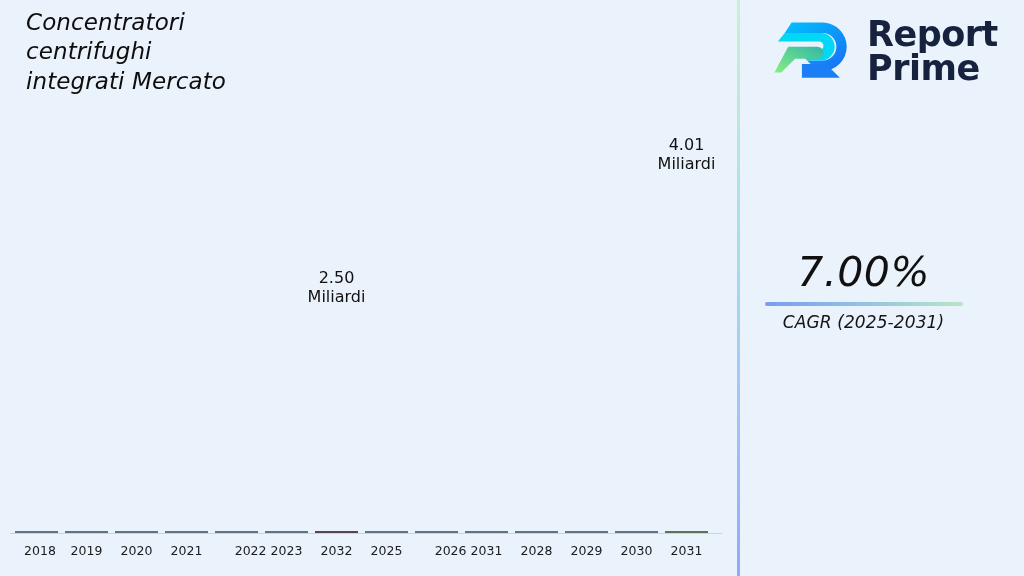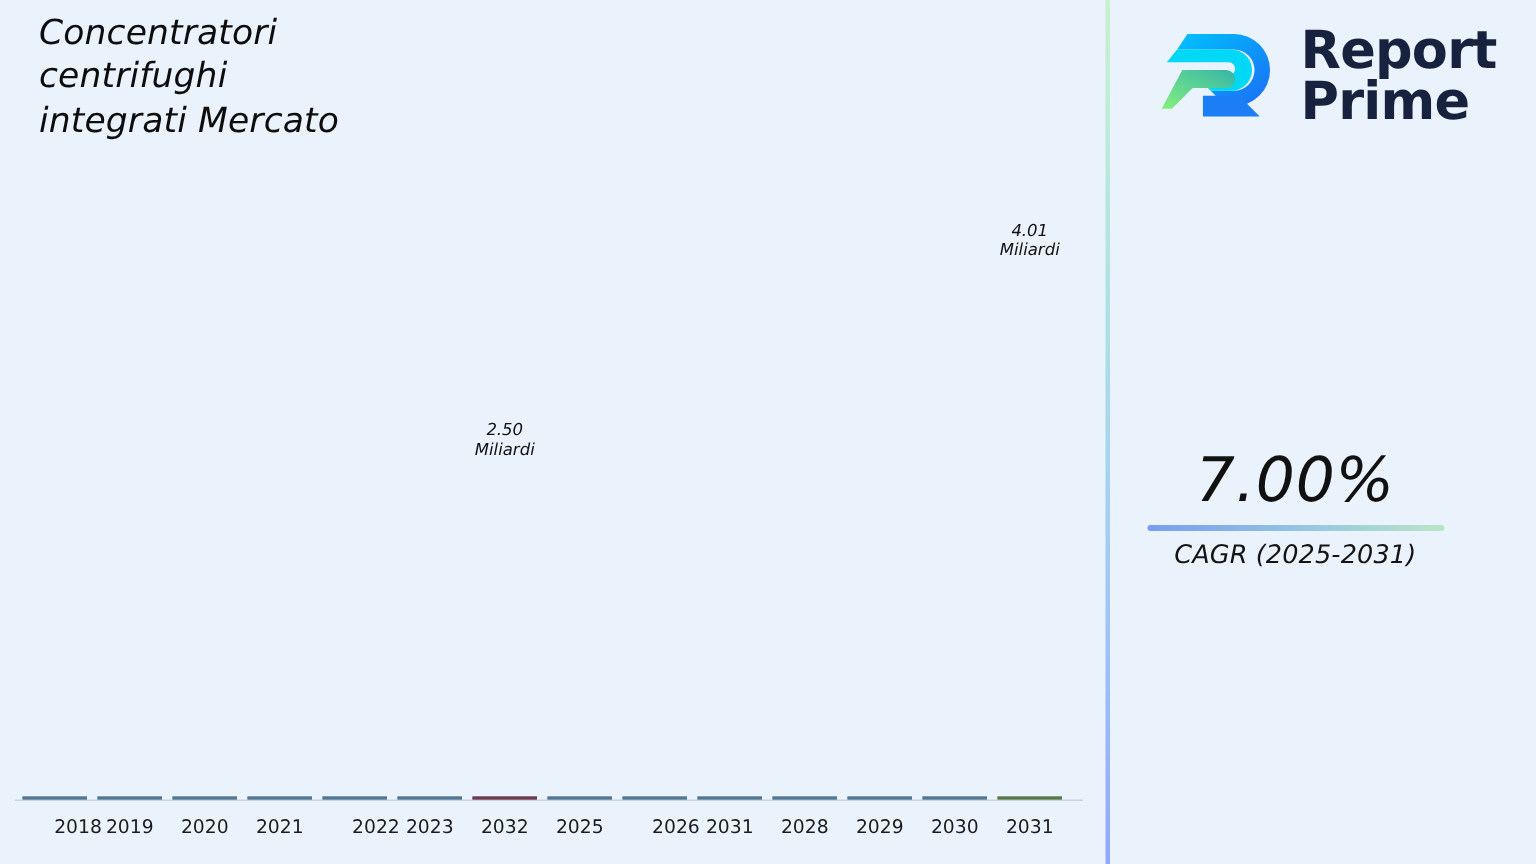--- a/index.html
+++ b/index.html
@@ -35,21 +35,21 @@
     border:1px solid #6b7480;
     box-sizing:border-box;
   }
   .bar.blue{background:#3ba0e9;border-color:#5d7386;}
   .bar.pink{background:#fa1e60;border-color:#5b4452;}
   .bar.green{background:#52c014;border-color:#5f7258;}
 
   .bar-value{
     position:absolute;left:50%;transform:translateX(-50%);
     text-align:center;white-space:pre-line;
-    font-size:11px;font-style:italic;color:#111;
+    font-size:16px;color:#111;
     line-height:1.2;width:90px;
   }
 
   .x-label{
     position:absolute;top:543px;
     text-align:center;font-size:12.5px;color:#1b1b1b;
     width:60px;
   }
 
   
@@ -63,21 +63,21 @@
 
   #logo{position:absolute;left:32px;top:14px;display:flex;align-items:center;gap:11px;}
   #logo-mark{width:84px;height:74px;display:block;}
   #logo-text{
     font-family:"DejaVu Sans","Liberation Sans",sans-serif;
     font-weight:bold;font-size:35px;line-height:.98;
     color:#17223f;letter-spacing:-.5px;
   }
   #logo-text div{display:block;}
 
-  #cagr-block{position:absolute;left:0;top:252px;width:247px;text-align:center;margin-top:48px;}
+  #cagr-block{position:absolute;left:0;top:252px;width:247px;text-align:center;}
   #cagr-value{
     font-size:41px;font-style:italic;font-weight:400;color:#111;
     line-height:1;letter-spacing:.5px;
   }
   #cagr-rule{
     margin:9px auto 6px auto;width:198px;height:4px;border-radius:2px;
     background:linear-gradient(to right,#7b9cf0 0%,#8fc0e4 45%,#b9e6c6 100%);
   }
   #cagr-label{
     font-size:17px;font-style:italic;color:#141414;letter-spacing:.1px;
@@ -138,21 +138,21 @@
           <div class="bar-group" style="left: 615px; width: 43px; height: 321px;">
             <div class="bar blue"></div>
           </div>
           <div class="bar-group" style="left: 665px; width: 43px; height: 354px;">
             <div class="bar green"></div>
             <div class="bar-value" style="bottom: 360px;">4.01
 Miliardi</div>
           </div>
         </div>
       <div id="xlabels">
-          <div class="x-label" style="left: 22px;">2018</div>
+          <div class="x-label" style="left: 10px;">2018</div>
           <div class="x-label" style="left: 56.5px;">2019</div>
           <div class="x-label" style="left: 106.5px;">2020</div>
           <div class="x-label" style="left: 156.5px;">2021</div>
           <div class="x-label" style="left: 206.5px; text-align: right;">2022</div>
           <div class="x-label" style="left: 256.5px;">2023</div>
           <div class="x-label" style="left: 306.5px;">2032</div>
           <div class="x-label" style="left: 356.5px;">2025</div>
           <div class="x-label" style="left: 406.5px; text-align: right;">2026</div>
           <div class="x-label" style="left: 456.5px;">2031</div>
           <div class="x-label" style="left: 506.5px;">2028</div>

